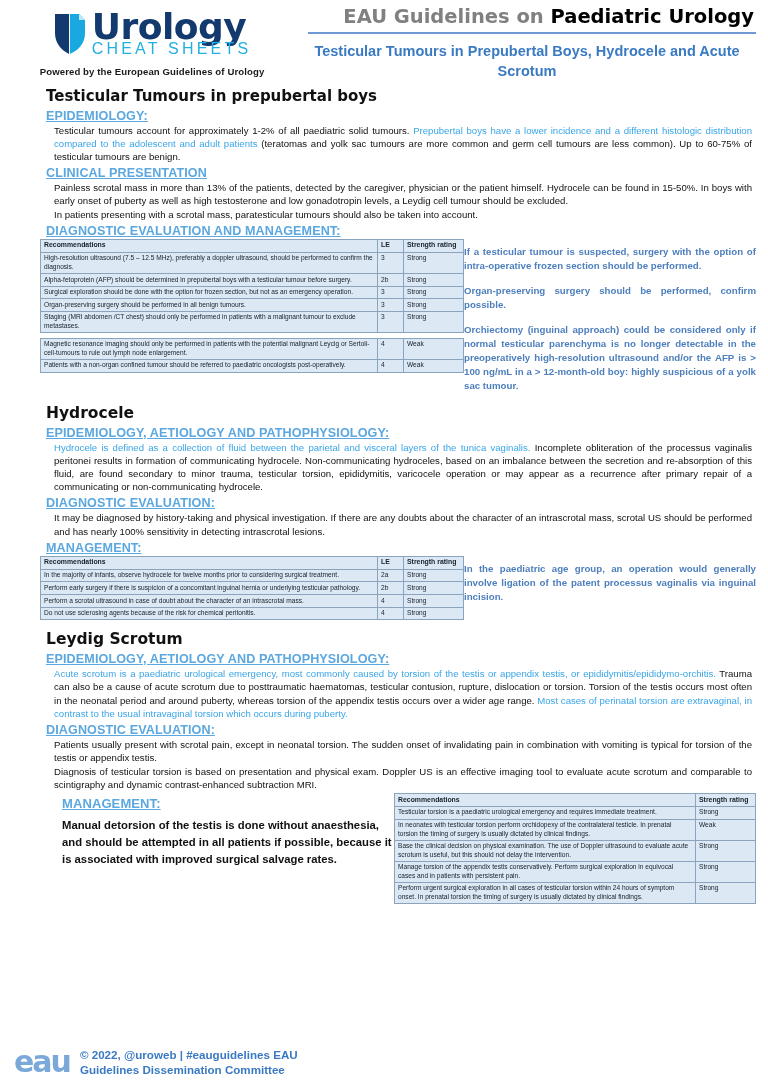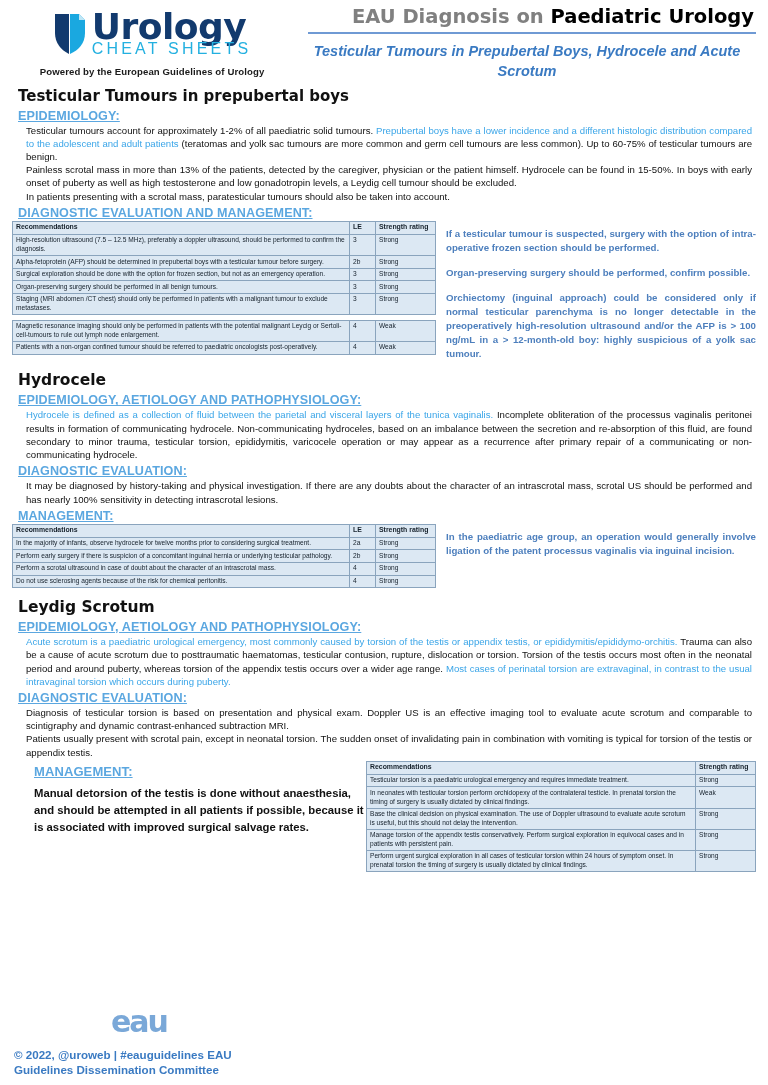--- a/index.html
+++ b/index.html
@@ -37,25 +37,25 @@
   .hdr-title {
     text-align: right; font-size: 19.5px; line-height: 1.15;
     white-space: nowrap; padding-right: 2px;
     font-family: "DejaVu Sans", sans-serif;
   }
   .hdr-title .grey { color: #808080; font-weight: bold; }
   .hdr-title .black { color: #000000; font-weight: bold; }
   .hdr-rule { height: 2px; background: #6f9ad4; margin: 4px 0 8px 10px; }
   .hdr-subtitle {
     text-align: center; color: #3a7ac2; font-weight: bold;
-    font-size: 14.5px; line-height: 1.35; padding: 0 14px; font-style: italic;
-  }
-
-  
-  .main { padding: 0 12px; }
+    font-size: 14.5px; line-height: 1.35; padding: 0 14px;
+  }
+
+  
+  .main { padding: 0 12px; margin-left: 28px; }
   .sec-title {
     font-size: 15px; font-weight: bold; color: #111;
     margin: 5px 0 4px 6px; font-family: "DejaVu Sans", sans-serif;
   }
   .sec-title.lg { font-size: 15.5px; margin-top: 10px; }
   .sub-head {
     font-size: 12.6px; font-weight: bold; color: #5ba7e0;
     margin: 3px 0 1px 6px; letter-spacing: 0.1px; text-decoration: underline;
   }
   p.body {
@@ -76,41 +76,41 @@
     vertical-align: top; text-align: left; line-height: 1.3;
   }
   .tbl th { font-weight: bold; font-size: 6.9px; background: #dce8f3; }
   .tbl .c-le { width: 26px; }
   .tbl .c-sr { width: 60px; }
   .tbl-gap { height: 5px; }
 
   
   .cols { display: flex; align-items: flex-start; }
   .col-tbl { width: 424px; flex: none; }
-  .col-note { flex: 1; padding-left: 10px; padding-top: 6px; }
+  .col-note { flex: 1; padding-left: 0; padding-top: 6px; }
   .note {
     color: #4d7fbd; font-weight: bold; font-size: 9.7px;
     line-height: 1.45; text-align: justify; margin-bottom: 11px;
   }
   .note:last-child { margin-bottom: 0; }
 
   
   .mgmt-row { display: flex; align-items: flex-start; margin-top: 2px; }
   .mgmt-left { width: 352px; flex: none; padding-left: 14px; }
   .mgmt-left .sub-head { margin-left: 8px; font-size: 13px; }
   .mgmt-text {
     font-size: 11.3px; font-weight: bold; color: #111;
     line-height: 1.5; margin: 6px 0 0 8px;
   }
   .mgmt-right { flex: 1; padding-left: 2px; }
 
   
   .footer {
     position: absolute; left: 14px; bottom: 8px;
-    display: flex; align-items: center; gap: 10px; flex-direction: column;
+    display: flex; align-items: center; gap: 10px;
   }
   .eau-logo {
     font-size: 30px; font-weight: bold; color: #7aa8d8;
     font-family: "DejaVu Sans", sans-serif; letter-spacing: -2px;
     line-height: 1;
   }
   .footer-text {
     font-size: 11.6px; font-weight: bold; color: #3a7ac2;
     line-height: 1.3; max-width: 250px;
   }
@@ -134,34 +134,35 @@
         <span class="brand-wordmark">
           <div class="brand-word">Urology</div>
           <div class="brand-sub">CHEAT SHEETS</div>
         </span>
       </div>
       <div class="brand-powered">Powered by the European Guidelines of Urology</div>
     </div>
 
     <div class="hdr-right">
       <div class="hdr-title">
-        <span class="grey">EAU Diagnosis on </span><span class="black">Paediatric Urology</span>
+        <span class="grey">EAU Guidelines on </span><span class="black">Paediatric Urology</span>
       </div>
       <div class="hdr-rule"></div>
       <div class="hdr-subtitle">Testicular Tumours in Prepubertal Boys, Hydrocele and Acute Scrotum</div>
     </div>
   </div>
 
   <div class="main">
 
     <div class="sec-title">Testicular Tumours in prepubertal boys</div>
 
     <div class="sub-head">EPIDEMIOLOGY:</div>
     <p class="body"><span>Testicular tumours account for approximately 1-2% of all paediatric solid tumours. </span><span class="hl">Prepubertal boys have a lower incidence and a different histologic distribution compared to the adolescent and adult patients</span><span> (teratomas and yolk sac tumours are more common and germ cell tumours are less common). Up to 60-75% of testicular tumours are benign.</span></p>
 
+    <div class="sub-head">CLINICAL PRESENTATION</div>
     <p class="body tight">Painless scrotal mass in more than 13% of the patients, detected by the caregiver, physician or the patient himself. Hydrocele can be found in 15-50%. In boys with early onset of puberty as well as high testosterone and low gonadotropin levels, a Leydig cell tumour should be excluded.</p>
     <p class="body">In patients presenting with a scrotal mass, paratesticular tumours should also be taken into account.</p>
 
     <div class="sub-head">DIAGNOSTIC EVALUATION AND MANAGEMENT:</div>
 
     <div class="cols">
       <div class="col-tbl">
         <table class="tbl">
           <thead>
             <tr>
@@ -272,22 +273,22 @@
         <div class="note">In the paediatric age group, an operation would generally involve ligation of the patent processus vaginalis via inguinal incision.</div>
       </div>
     </div>
 
     <div class="sec-title lg">Leydig Scrotum</div>
 
     <div class="sub-head">EPIDEMIOLOGY, AETIOLOGY AND PATHOPHYSIOLOGY:</div>
     <p class="body"><span class="hl">Acute scrotum is a paediatric urological emergency, most commonly caused by torsion of the testis or appendix testis, or epididymitis/epididymo-orchitis.</span><span> Trauma can also be a cause of acute scrotum due to posttraumatic haematomas, testicular contusion, rupture, dislocation or torsion. Torsion of the testis occurs most often in the neonatal period and around puberty, whereas torsion of the appendix testis occurs over a wider age range. </span><span class="hl">Most cases of perinatal torsion are extravaginal, in contrast to the usual intravaginal torsion which occurs during puberty.</span></p>
 
     <div class="sub-head">DIAGNOSTIC EVALUATION:</div>
+    <p class="body tight">Patients usually present with scrotal pain, except in neonatal torsion. The sudden onset of invalidating pain in combination with vomiting is typical for torsion of the testis or appendix testis.</p>
     <p class="body">Diagnosis of testicular torsion is based on presentation and physical exam. Doppler US is an effective imaging tool to evaluate acute scrotum and comparable to scintigraphy and dynamic contrast-enhanced subtraction MRI.</p>
-    <p class="body tight">Patients usually present with scrotal pain, except in neonatal torsion. The sudden onset of invalidating pain in combination with vomiting is typical for torsion of the testis or appendix testis.</p>
 
     <div class="mgmt-row">
       <div class="mgmt-left">
         <div class="sub-head">MANAGEMENT:</div>
         <div class="mgmt-text">Manual detorsion of the testis is done without anaesthesia, and should be attempted in all patients if possible, because it is associated with improved surgical salvage rates.</div>
       </div>
       <div class="mgmt-right">
         <table class="tbl">
           <thead>
             <tr>

